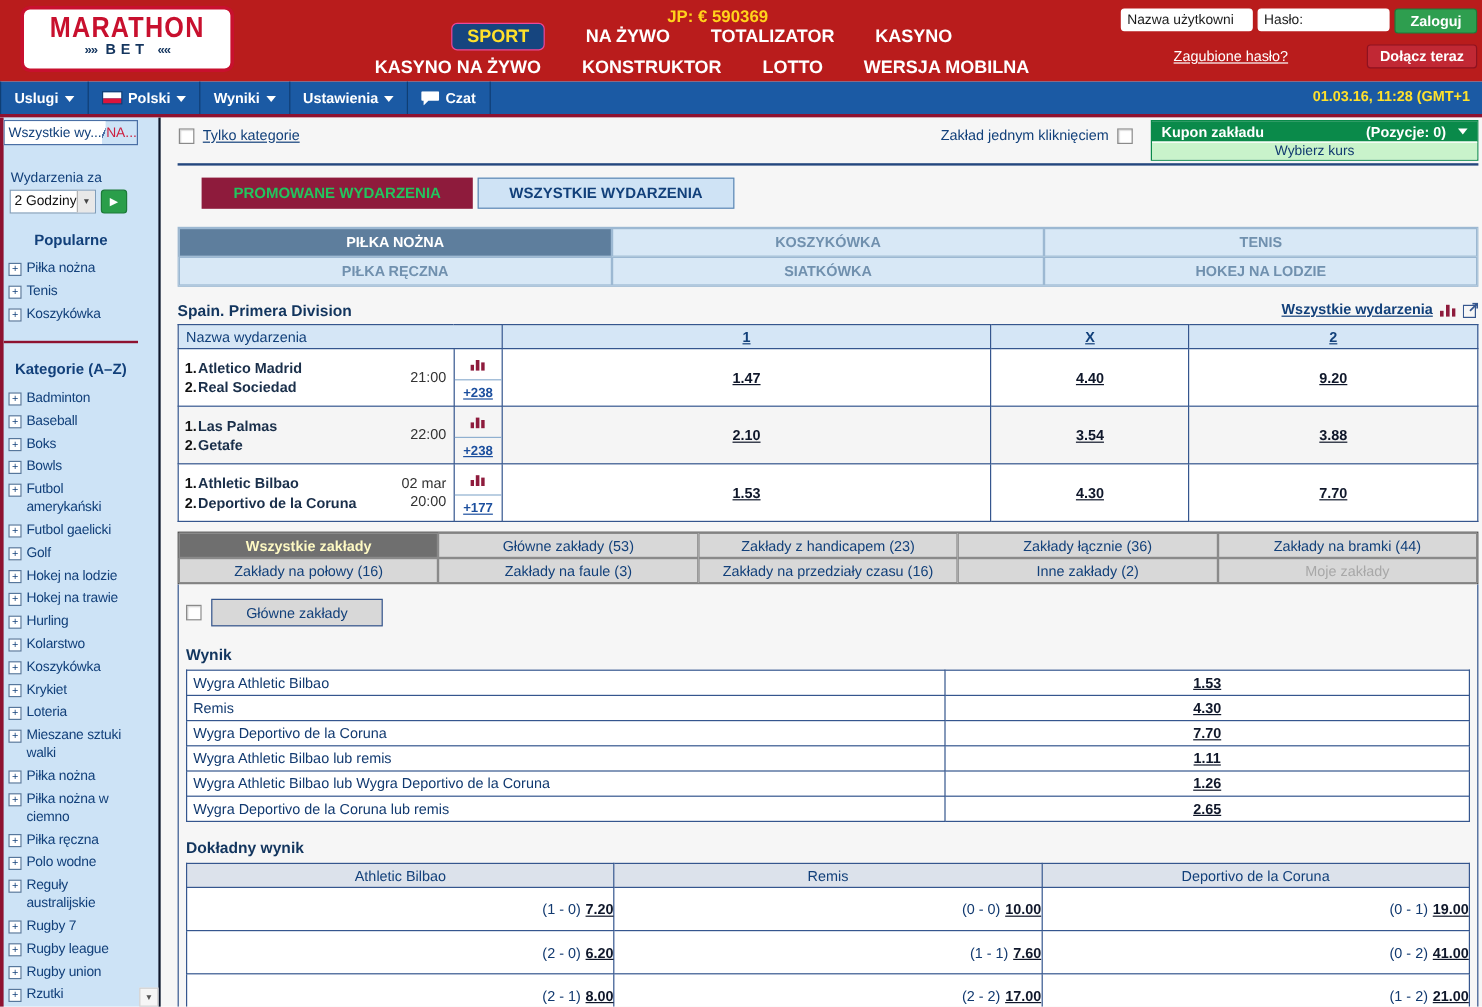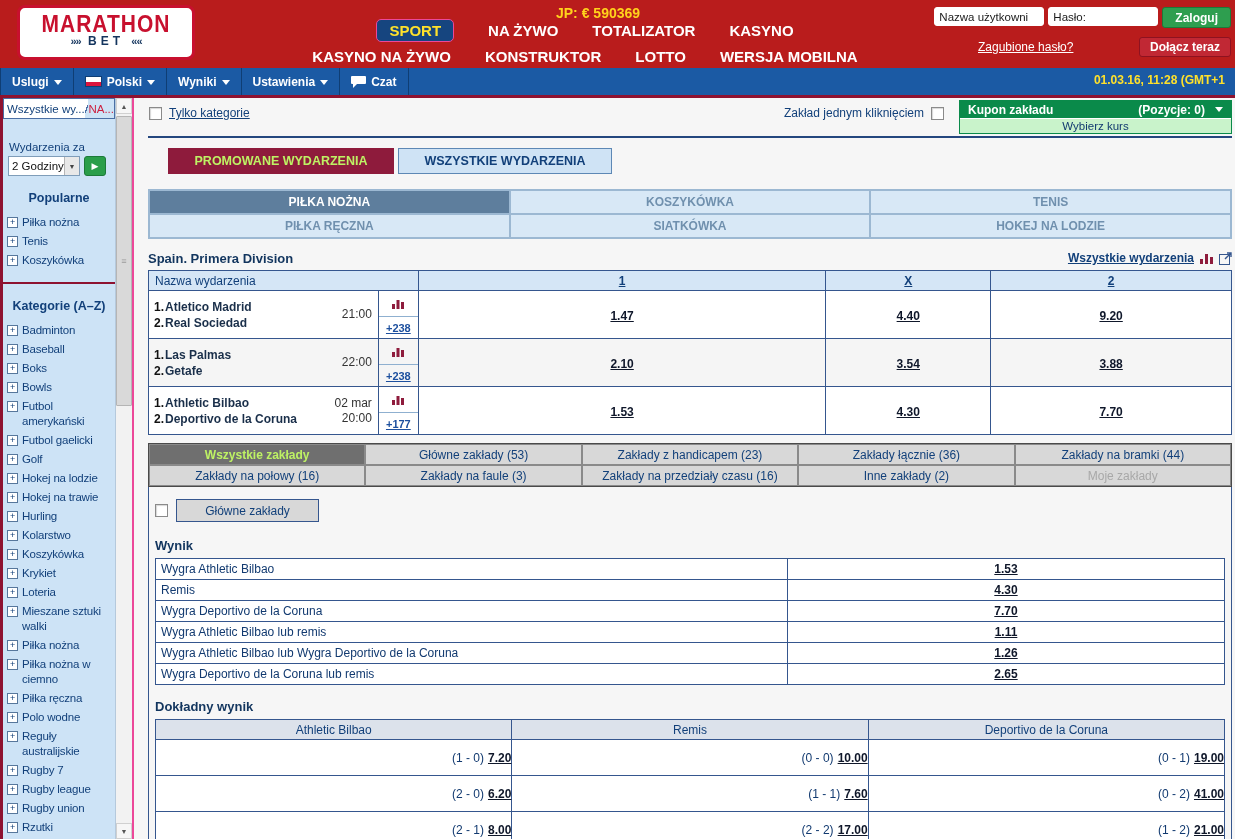--- a/index.html
+++ b/index.html
@@ -33,21 +33,21 @@
   .flag { width:17px; height:11px; border:1px solid #0f3e74; display:flex; flex-direction:column; }
   .flag div:first-child { flex:1; background:#fff; }
   .flag div:last-child { flex:1; background:#dc143c; }
   .menubar-date { position:absolute; right:10px; top:5px; color:#ffe12b; font-size:12px; font-weight:bold; }
   .redline { height:3px; background:#8e1230; }
 
   
   .page { display:flex; height:741px; }
 
   
-  .sidebar { width:134px; background:#cde3f6; border-left:3px solid #8e1230; border-right:2px solid #ec4899; display:flex; }
+  .sidebar { width:134px; background:#cde3f6; border-left:3px solid #8e1230; border-right:2px solid #0f172a; display:flex;align-items:flex-end; }
   .sb-content { width:112px; overflow:hidden; }
   .sb-tabs { display:flex; height:21px; border:1px solid #4a6fa5; background:#cde3f6; font-size:11.5px; align-items:stretch; }
   .sb-tab1 { flex:1; background:#fff; color:#12407a; display:flex; align-items:center; padding-left:3px; cursor:pointer; white-space:nowrap; }
   .tab-slash { width:7px; background:linear-gradient(115deg, #fff 46%, #4a6fa5 46%, #4a6fa5 58%, #cde3f6 58%); }
   .sb-tab2 { width:28px; color:#cc1f3f; display:flex; align-items:center; cursor:pointer; white-space:nowrap; }
   .sb-label { color:#12407a; font-size:11.5px; padding:22px 0 3px 6px; }
   .sb-selectrow { display:flex; gap:4px; padding-left:5px; align-items:center; }
   .sb-select { width:72px; height:20px; background:#fff; border:1px solid #7f9db9; font-size:11.5px; color:#111; display:flex; align-items:center; justify-content:space-between; padding-left:3px; cursor:pointer; }
   .sb-select .dd { width:15px; height:18px; background:#e8e8e8; border-left:1px solid #b5b5b5; display:flex; align-items:center; justify-content:center; font-size:7px; color:#444; }
   .btn-go { width:22px; height:20px; background:#2a9e4a; border:1px solid #1c7a39; border-radius:3px; color:#fff; font-size:9px; display:flex; align-items:center; justify-content:center; cursor:pointer; }
@@ -72,21 +72,21 @@
   .oneclick { position:absolute; right:288px; top:8px; display:flex; align-items:center; gap:7px; }
   .oneclick span.lbl { color:#12407a; font-size:12px; }
   .betslip { position:absolute; right:0; top:2px; width:273px; border:1px solid #0a8a4a; z-index:5; }
   .betslip-head { height:17px; background:#0a8a4a; color:#fff; font-size:12px; font-weight:bold; display:flex; align-items:center; padding:0 8px; cursor:pointer; }
   .betslip-head .sp { flex:1; }
   .betslip-caret { width:0; height:0; border-left:4px solid transparent; border-right:4px solid transparent; border-top:5px solid #fff; margin-left:10px; }
   .betslip-hint { height:15px; background:#c9f3cb; color:#123a70; font-size:11.5px; display:flex; align-items:center; justify-content:center; border-top:1px solid #fff; }
 
   .viewtabs { display:flex; gap:4px; margin:10px 0 0 20px; }
   .viewtab { height:26px; display:flex; align-items:center; justify-content:center; font-size:12.5px; font-weight:bold; cursor:pointer; }
-  .viewtab.promoted { width:226px; background:#8e1b3c; color:#bef264; }
+  .viewtab.promoted { width:226px; background:#8e1b3c; color:#22c55e; }
   .viewtab.all { width:214px; background:#cfe3f5; color:#12407a; border:1px solid #5d88b5; }
 
   .sportgrid { display:grid; grid-template-columns:1fr 1fr 1fr; margin-top:15px; border:1px solid #9cb8d2; }
   .sportcell { height:24px; display:flex; align-items:center; justify-content:center; font-size:12px; font-weight:bold; background:#d8e8f6; color:#7090ae; border:1px solid #9cb8d2; cursor:pointer; }
   .sportcell.active { background:#5e7e9d; color:#fff; }
 
   .leaguerow { display:flex; justify-content:space-between; align-items:center; margin-top:9px; height:20px; }
   .league-title { color:#12355e; font-size:13px; font-weight:bold; }
   .league-links { display:flex; align-items:center; gap:6px; }
   .league-link { color:#12407a; font-size:12px; font-weight:bold; text-decoration:underline; cursor:pointer; }
@@ -105,21 +105,21 @@
   .when { text-align:right; font-size:12px; color:#333; line-height:15px; }
   .ico-cell { display:flex; flex-direction:column; height:47px; }
   .ico-top { flex:1; display:flex; align-items:center; justify-content:center; border-bottom:1px solid #8fb0d0; cursor:pointer; }
   .ico-bot { height:21px; display:flex; align-items:center; justify-content:center; }
   .plusodds { color:#1c4f9e; font-size:11px; font-weight:bold; text-decoration:underline; cursor:pointer; }
   .odds { color:#0f172a; font-size:12px; font-weight:bold; text-decoration:underline; cursor:pointer; }
   td.oddcell { text-align:center; }
 
   .bettabs { display:grid; grid-template-columns:repeat(5,1fr); margin-top:8px; border:1px solid #4a4a4a; }
   .bettab { height:21px; display:flex; align-items:center; justify-content:center; font-size:12px; color:#12407a; background:#d8d8d8; border:1px solid #8a8a8a; cursor:pointer; white-space:nowrap; }
-  .bettab.active { background:#6f6f6f; color:#bef264; font-weight:bold; }
+  .bettab.active { background:#6f6f6f; color:#fef9c3; font-weight:bold; }
   .bettab.disabled { color:#a8a8a8; cursor:default; }
 
   .panel { flex:1; border-left:1px solid #35568e; border-right:1px solid #35568e; padding:12px 6px 0 6px; background:#f6f6f6; overflow:hidden; }
   .mainbets-row { display:flex; align-items:center; gap:8px; }
   .btn-mainbets { width:143px; height:23px; background:#d8d8d8; border:1px solid #35568e; color:#12407a; font-size:12px; display:flex; align-items:center; justify-content:center; cursor:pointer; }
   .section-title { color:#12355e; font-size:13px; font-weight:bold; margin:16px 0 5px 0; }
 
   table.result { width:100%; border-collapse:collapse; background:#fff; }
   table.result td { border:1px solid #35568e; height:21px; font-size:12px; color:#123a70; }
   table.result td.lbl { padding-left:5px; }

